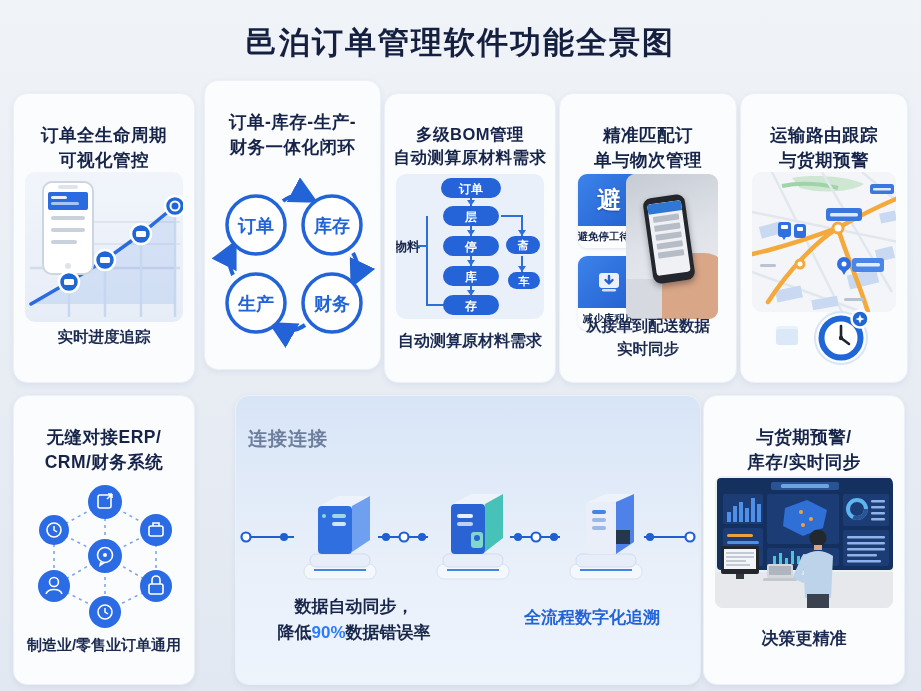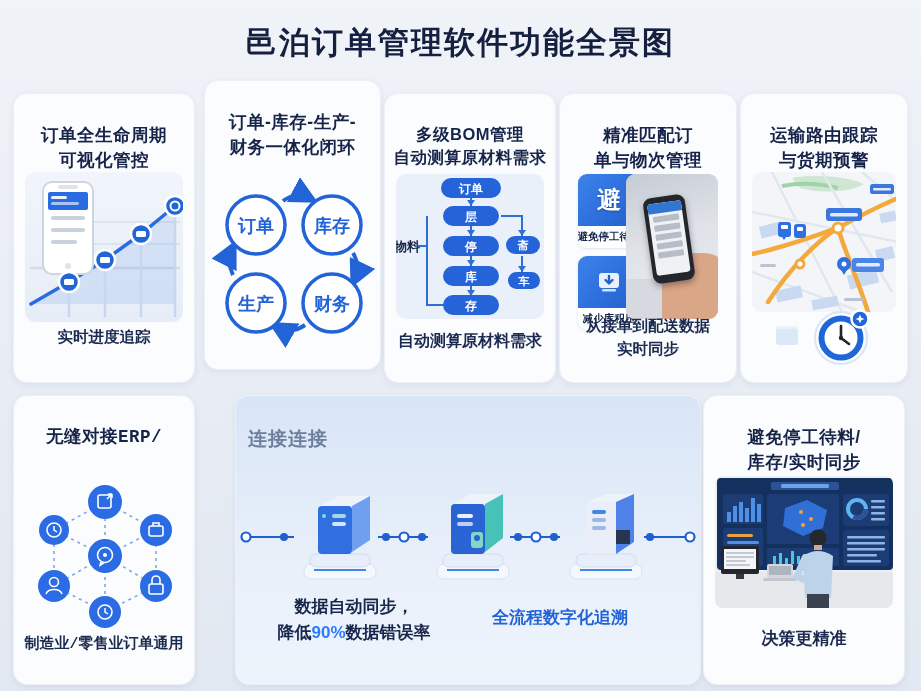--- a/index.html
+++ b/index.html
@@ -30,33 +30,33 @@
   .imgbox {
     position:absolute; left:11px; right:11px; border-radius:10px;
     background:linear-gradient(180deg,#f1f5fb,#e7edf7); overflow:hidden;
   }
   
   #card-lifecycle { left:13px;  top:93px;  width:182px; height:290px; }
   #card-loop      { left:204px; top:80px;  width:177px; height:290px; }
   #card-bom       { left:384px; top:93px;  width:172px; height:290px; }
   #card-match     { left:559px; top:93px;  width:178px; height:290px; }
   #card-transport { left:740px; top:93px;  width:168px; height:290px; }
-  #card-erp       { left:13px;  top:395px; width:182px; height:290px;font-family:Liberation Mono, monospace; }
+  #card-erp       { left:13px;  top:395px; width:182px; height:290px; }
   #card-connect   { left:235px; top:395px; width:466px; height:290px;
                     background:linear-gradient(180deg,#d8e5f7 0%,#e9f0fa 60%,#eef4fc 100%); }
   #card-dashboard { left:703px; top:395px; width:202px; height:290px; }
 
   
   .connect-heading { position:absolute; top:30px; left:12px; width:100%; 
     font-size:19px; font-weight:700; color:#6d7e9d; letter-spacing:1px; }
   .server { position:absolute; top:86px; width:92px; height:104px; }
   .conn-line { position:absolute; top:132px; left:0; width:466px; height:18px; }
   .connect-cap-left { position:absolute; top:198px; left:8px; width:220px; text-align:center;
     font-size:17px; font-weight:800; color:#17264a; line-height:1.5; }
-  .connect-cap-right { position:absolute; top:210px; left:256px; width:200px; text-align:left;
+  .connect-cap-right { position:absolute; top:210px; left:256px; width:200px; text-align:center;
     font-size:17px; font-weight:800; color:#2263d8; }
   .hl { color:#2b7bff;margin-top:48px; }
 
   
   .tile { position:absolute; left:10px; width:62px; border-radius:9px; overflow:hidden;
     background:#f6f9fd; box-shadow:0 1px 3px rgba(35,60,110,.12); }
   .tile-top { height:52px; display:flex; align-items:center; justify-content:center;
     background:linear-gradient(135deg,#3d82ea,#2160cf); }
   .tile-glyph { color:#fff; font-size:24px; font-weight:800; text-shadow:0 1px 2px rgba(0,0,40,.3); }
   .tile-label { height:22px; display:flex; align-items:center; justify-content:center;
@@ -311,20 +311,21 @@
         <circle cx="29" cy="30" r="2.2" fill="#20242c"></circle>
         <circle cx="48" cy="11" r="8.5" fill="#1f66d6" stroke="#ffffff" stroke-width="2.5"></circle>
         <path d="M48 6.5 L49.3 9.7 L52.5 11 L49.3 12.3 L48 15.5 L46.7 12.3 L43.5 11 L46.7 9.7 Z" fill="#ffffff"></path>
       </svg>
     </div>
   </div>
 
   <div class="card" id="card-erp">
     <div class="card-title">
       <div>无缝对接ERP/</div>
+      <div>CRM/财务系统</div>
     </div>
     <svg width="170" height="155" viewBox="0 0 170 155" style="position:absolute; left:6px; top:82px;">
       <g stroke="#7fa6e8" stroke-width="1.6" stroke-dasharray="3,4" fill="none">
         <line x1="85" y1="24" x2="34" y2="52"></line>
           <line x1="85" y1="24" x2="136" y2="52"></line>
         <line x1="136" y1="52" x2="136" y2="108"></line>
           <line x1="34" y1="52" x2="34" y2="108"></line>
         <line x1="34" y1="108" x2="85" y2="134"></line>
           <line x1="136" y1="108" x2="85" y2="134"></line>
         <line x1="85" y1="78" x2="85" y2="24"></line>
@@ -444,21 +445,21 @@
 
     <div class="connect-cap-left">
       <div>数据自动同步，</div>
       <div><span>降低</span><span class="hl">90%</span><span>数据错误率</span></div>
     </div>
     <div class="connect-cap-right">全流程数字化追溯</div>
   </div>
 
   <div class="card" id="card-dashboard">
     <div class="card-title">
-      <div>避免停工待料/</div>
+      <div>与货期预警/</div>
       <div>库存/实时同步</div>
     </div>
     <div class="imgbox" style="top:80px; height:132px; background:#eceff3; border-radius:8px;">
       <svg width="180" height="132" viewBox="0 0 180 132">
         <rect x="0" y="96" width="180" height="36" fill="#e6e8ec"></rect>
         <rect x="2" y="2" width="176" height="92" rx="4" fill="#14305f"></rect>
         <rect x="56" y="6" width="68" height="8" rx="2" fill="#2a5395"></rect>
         <rect x="66" y="8" width="48" height="4" rx="1.5" fill="#6fa3e8"></rect>
         <rect x="8" y="18" width="40" height="30" rx="2" fill="#1b3c74"></rect>
         <g fill="#4e8fe8">

